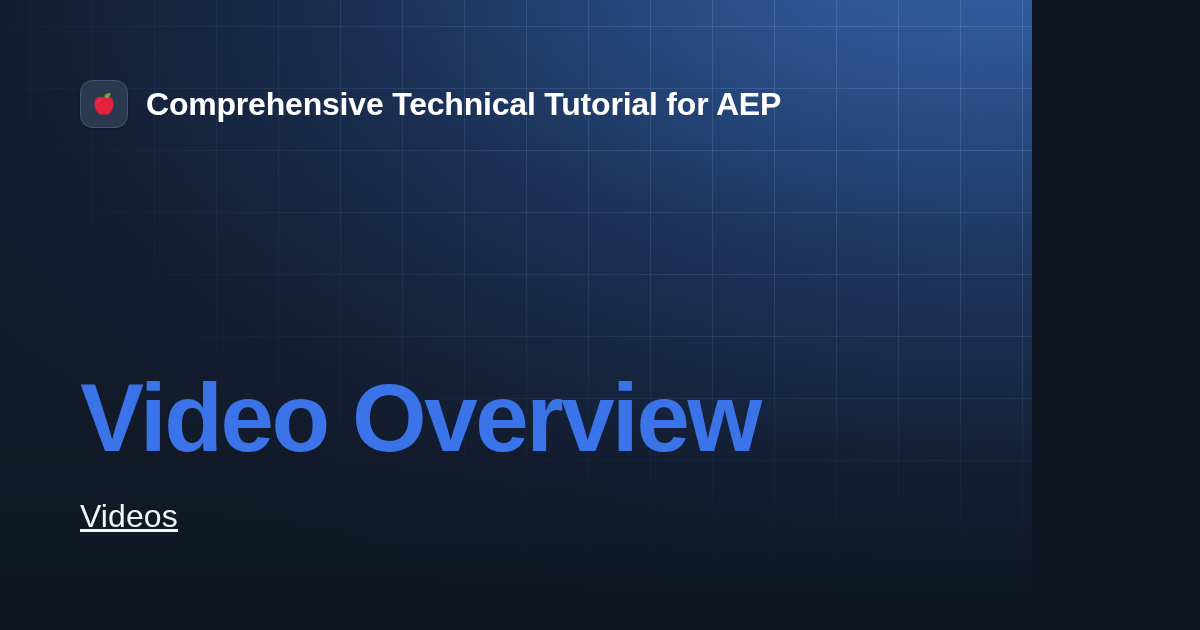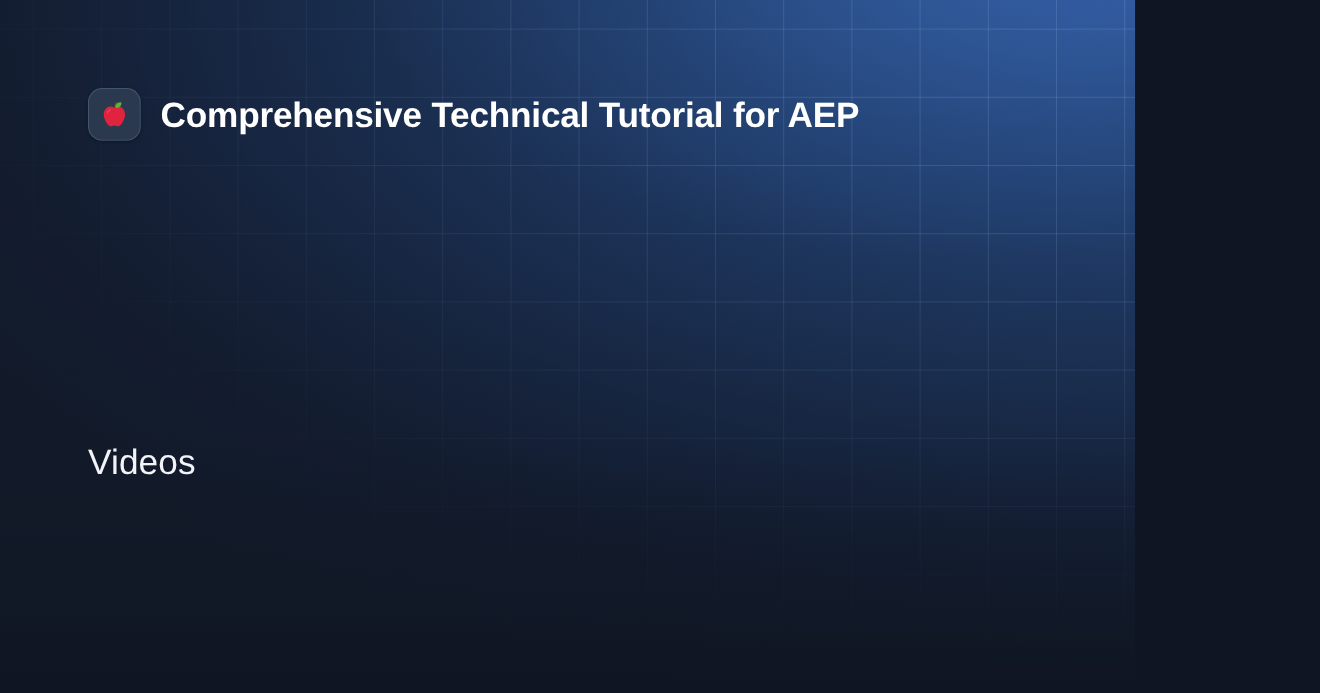--- a/index.html
+++ b/index.html
@@ -152,20 +152,21 @@
 
   .subtitle {
     font-size: 32px;
     font-weight: normal;
     color: #f2f4f8;
     line-height: 1;
     margin: 0;
     padding-top: 34px;
     letter-spacing: 0.1px;
     white-space: nowrap;
+    text-decoration: underline;
   }
 </style>
 </head>
 <body>
 
 <div class="banner">
 
   <div class="bg-base"></div>
   <div class="bg-glow"></div>
   <div class="bg-glow-2"></div>
@@ -195,17 +196,18 @@
             <path d="M17.3 6.6c1.3-1.7 3.4-2.5 5.4-2.2 0.3 2.0-0.7 4.0-2.5 4.9
                      -1.3 0.6-2.7 0.5-3.6-0.2z" fill="#5fb23c"></path>
           </svg>
         </span>
       </div>
 
       <div class="site-title">Comprehensive Technical Tutorial for AEP</div>
     </div>
 
     <div class="headline-block">
+      <h1 class="headline">Video Overview</h1>
       <p class="subtitle">Videos</p>
     </div>
 
   </div>
 </div>
 
 </body></html>

